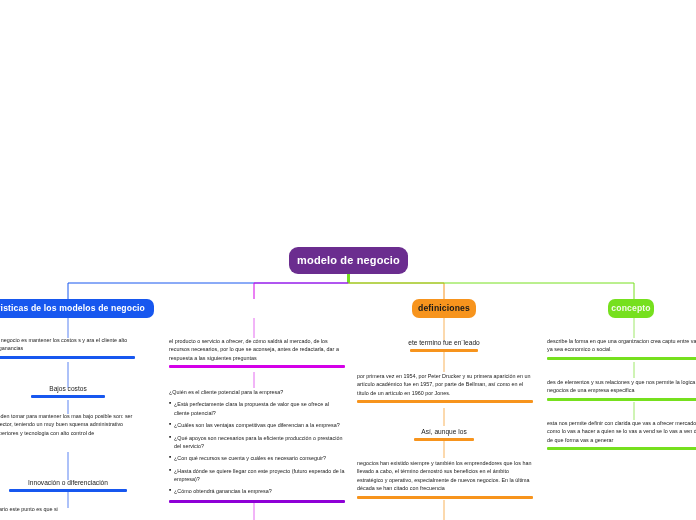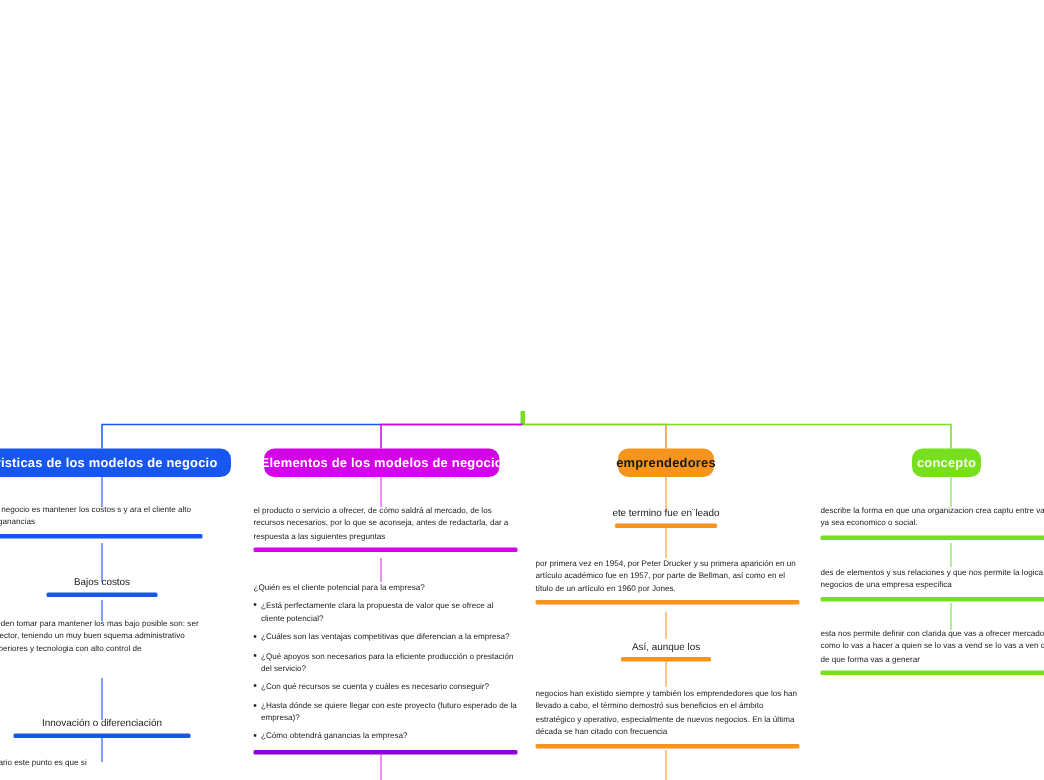--- a/index.html
+++ b/index.html
@@ -181,26 +181,26 @@
     <path d="M444 352 L444 372" stroke="#f8b35c" stroke-width="1" fill="none"></path>
     <path d="M444 408 L444 426" stroke="#f8b35c" stroke-width="1" fill="none"></path>
     <path d="M444 438 L444 458" stroke="#f8b35c" stroke-width="1" fill="none"></path>
     <path d="M444 500 L444 520" stroke="#f8b35c" stroke-width="1" fill="none"></path>
 
     <path d="M634 318 L634 338" stroke="#9fe86a" stroke-width="1" fill="none"></path>
     <path d="M634 362 L634 378" stroke="#9fe86a" stroke-width="1" fill="none"></path>
     <path d="M634 402 L634 420" stroke="#9fe86a" stroke-width="1" fill="none"></path>
   </svg>
 
+  <div class="node" id="root-node">modelo de negocio</div>
 
   <div class="node" id="branch-caracteristicas">cteristicas de los modelos de negocio</div>
 
-  <div class="node" id="branch-elementos">Elementos de los modelos de negocio</div>
-
-  <div class="node" id="branch-definiciones">emprendedores</div>
+
+  <div class="node" id="branch-definiciones">definiciones</div>
 
   <div class="node" id="branch-concepto">concepto</div>
 
   <div class="para" style="left:-48px; top:336px; width:183px;">
     <p>vo de un modelo de negocio es mantener los costos s y ara el cliente alto para maximizar las ganancias</p>
     <span class="rule" style="background:#1757ef;"></span>
   </div>
 
   <div class="sublabel" style="left:18px; top:385px; width:100px;">
     <span>Bajos costos</span>

